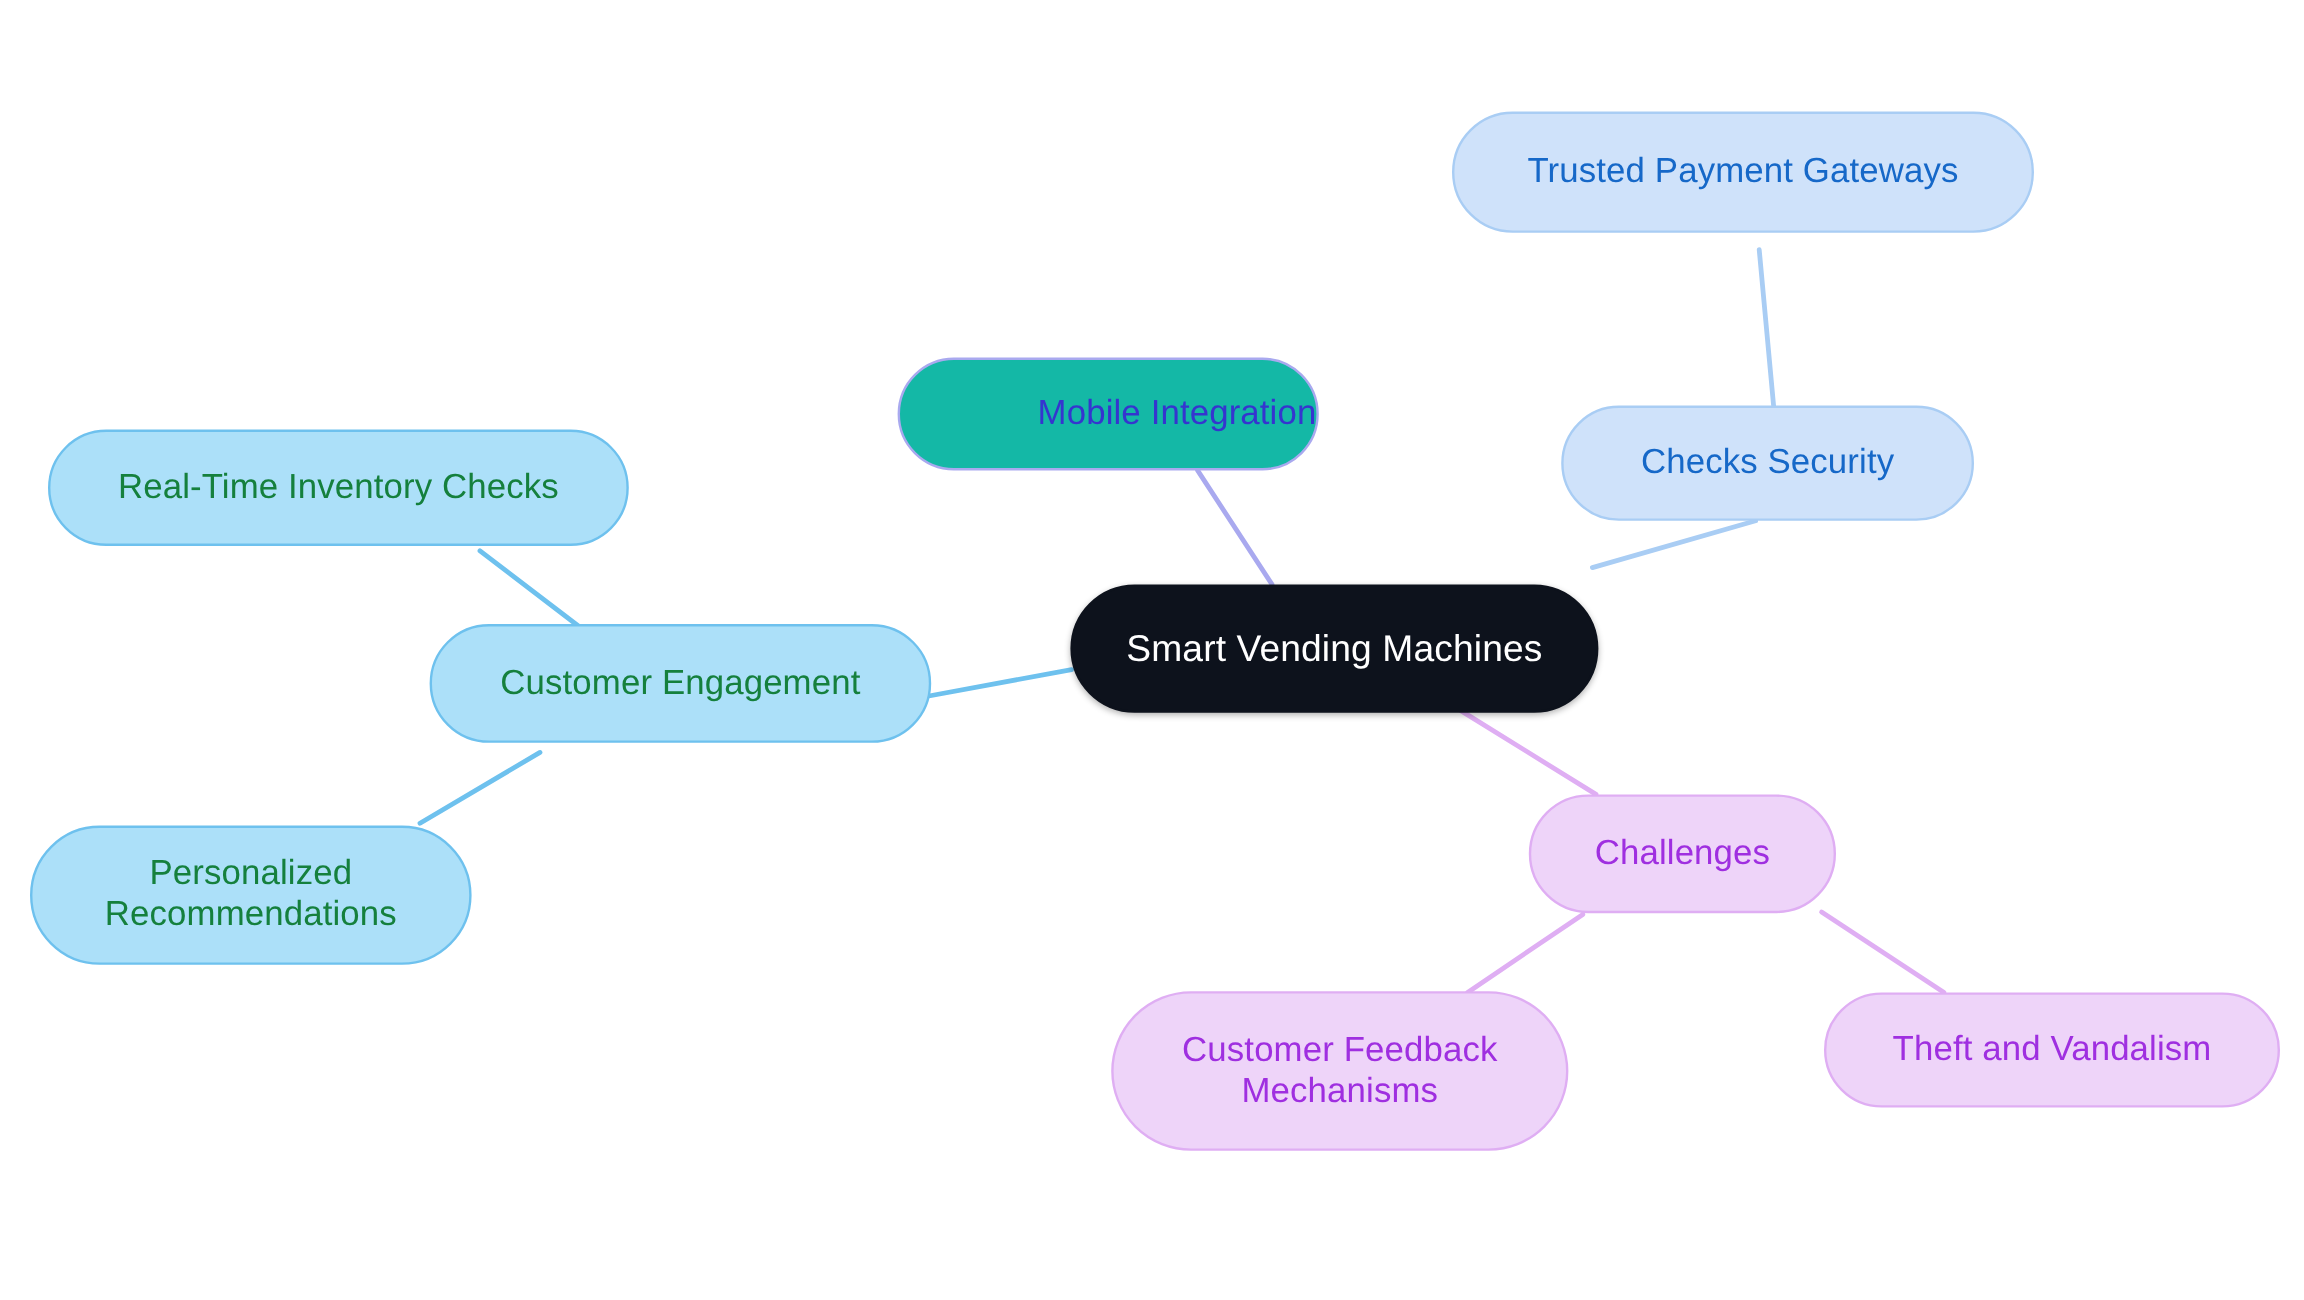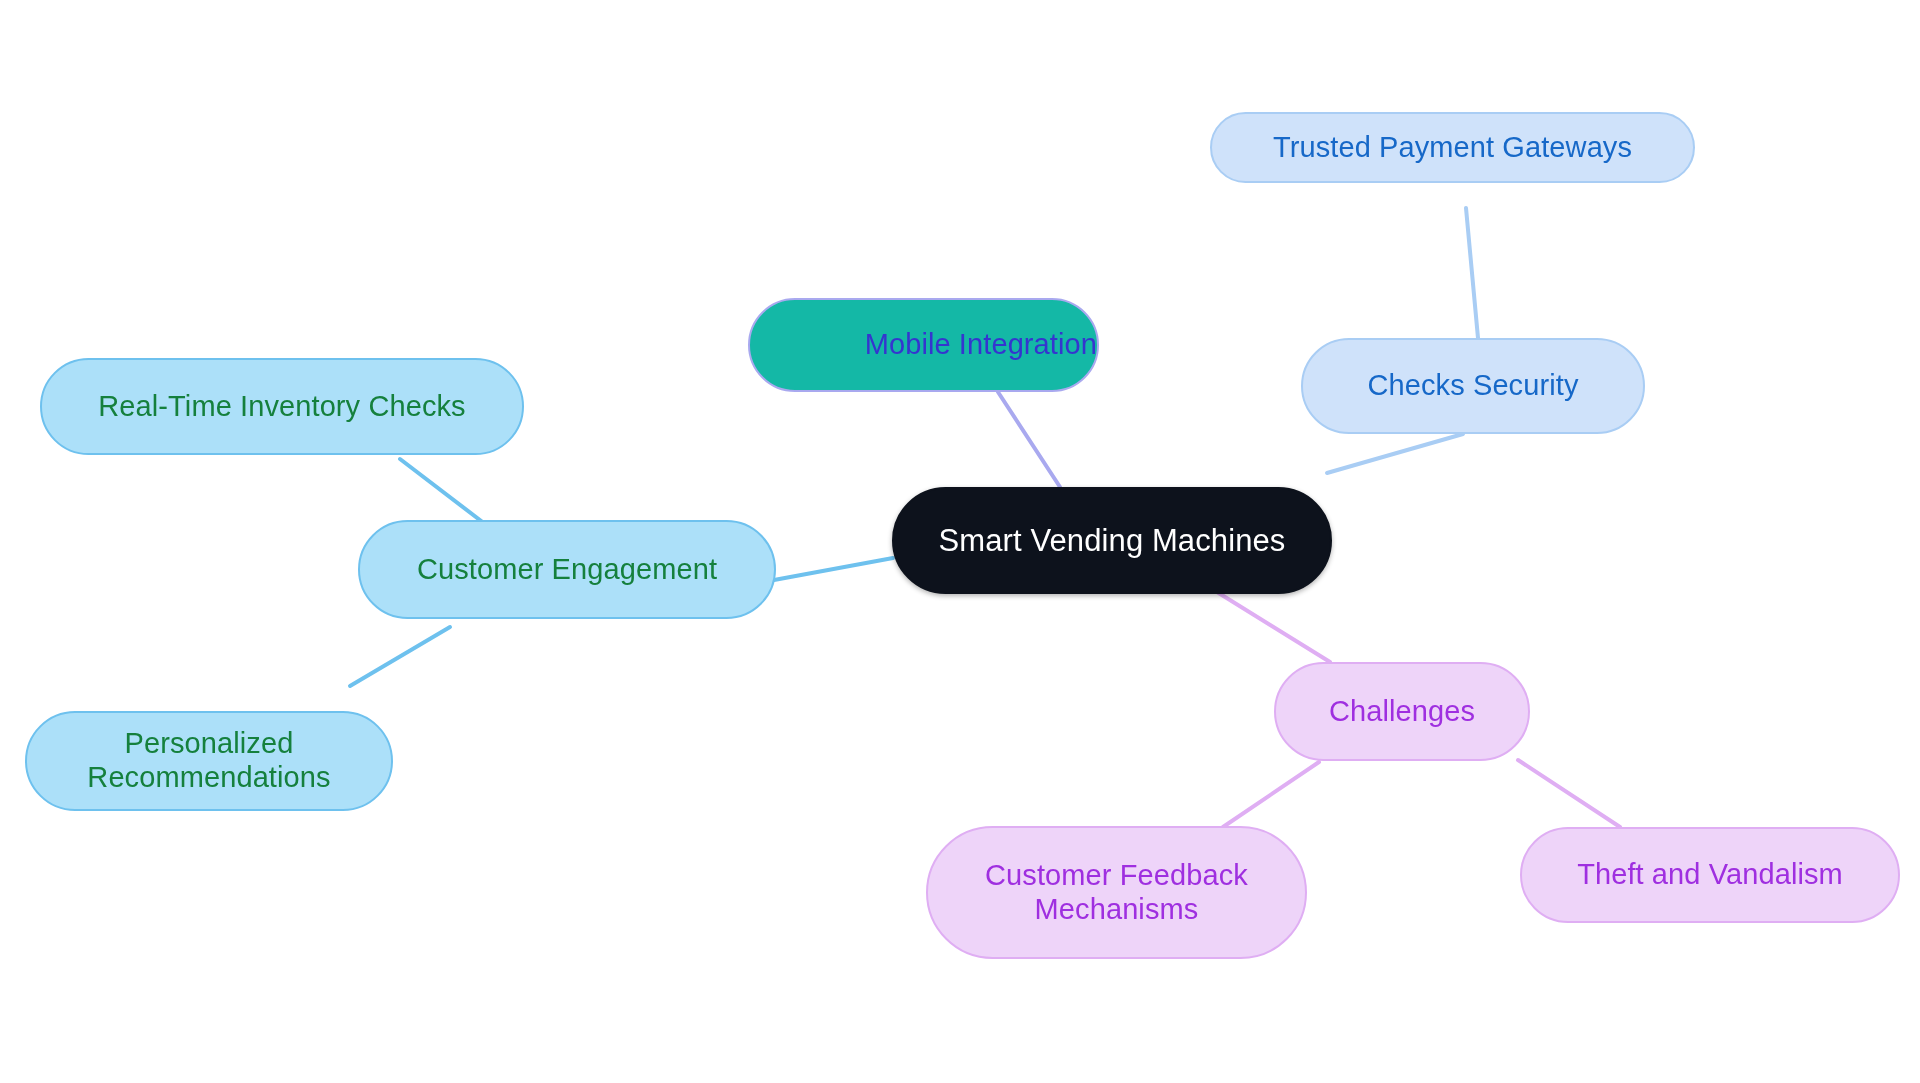--- a/index.html
+++ b/index.html
@@ -97,41 +97,41 @@
 
     <line x1="1319" y1="762" x2="1223" y2="827" stroke="#dfaef3" stroke-width="4" stroke-linecap="round"></line>
 
     <line x1="1518" y1="760" x2="1620" y2="827" stroke="#dfaef3" stroke-width="4" stroke-linecap="round"></line>
   </svg>
 
   <div class="node node-root" style="left:892px; top:487px; width:440px; height:107px;">
     <span>Smart Vending Machines</span>
   </div>
 
-  <div class="node node-blue" style="left:1210px; top:112px; width:485px; height:71px;">
+  <div class="node node-blue" style="left:1210px; top:93px; width:485px; height:101px;">
     <span>Trusted Payment Gateways</span>
   </div>
 
   <div class="node node-blue" style="left:1301px; top:338px; width:344px; height:96px;">
     <span>Checks Security</span>
   </div>
 
   <div class="node node-lav" style="left:748px; top:298px; width:351px; height:94px;">
     <span>Mobile Integration</span>
   </div>
 
   <div class="node node-sky" style="left:40px; top:358px; width:484px; height:97px;">
     <span>Real-Time Inventory Checks</span>
   </div>
 
   <div class="node node-sky" style="left:358px; top:520px; width:418px; height:99px;">
     <span>Customer Engagement</span>
   </div>
 
-  <div class="node node-sky" style="left:25px; top:688px; width:368px; height:100px;margin-top:23px;">
+  <div class="node node-sky" style="left:25px; top:688px; width:368px; height:116px;">
     <span>Personalized
 Recommendations</span>
   </div>
 
   <div class="node node-violet" style="left:1274px; top:662px; width:256px; height:99px;">
     <span>Challenges</span>
   </div>
 
   <div class="node node-violet" style="left:926px; top:826px; width:381px; height:133px;">
     <span>Customer Feedback

